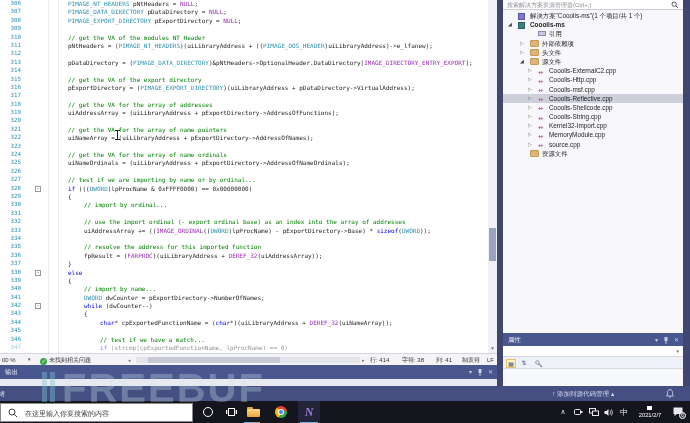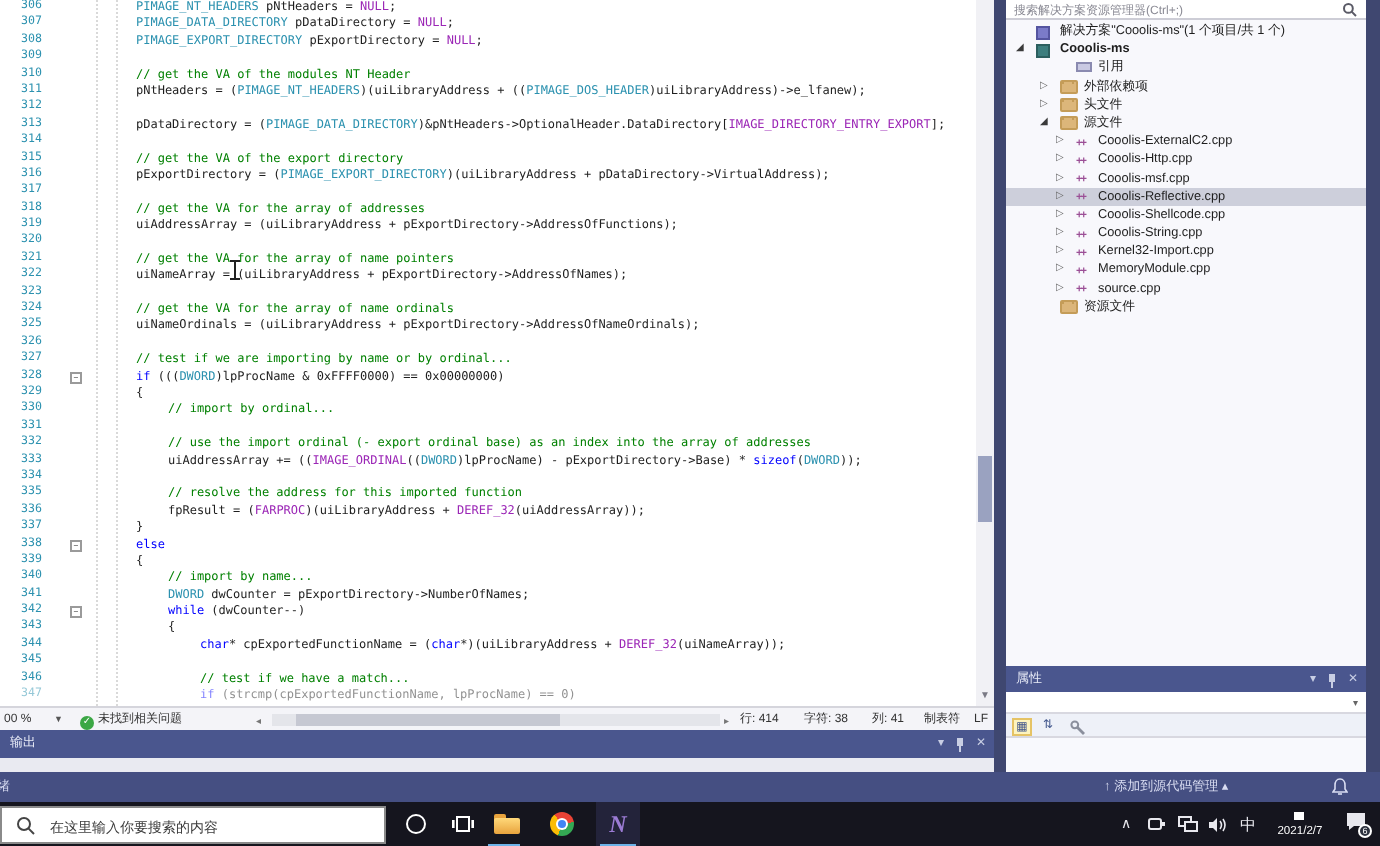--- a/index.html
+++ b/index.html
@@ -377,14 +377,21 @@
     <div class="tray" style="left:669px;width:18px">
       <div style="position:relative">
         <svg width="10" height="10" viewBox="0 0 10 10">
             <path d="M0.5 0.5 H9.5 V7 H4 L1.5 9 V7 H0.5 Z" fill="#E8E8EE"></path>
           </svg>
         <div id="notif-badge">6</div>
       </div>
     </div>
   </div>
 
+  <div id="watermark">
+    <span id="wm-logo">
+        <i style="left:0"></i>
+        <i style="left:8px"></i>
+      </span>
+    <span id="wm-text">FREEBUF</span>
+  </div>
 
 </div>
 
 </body></html>

